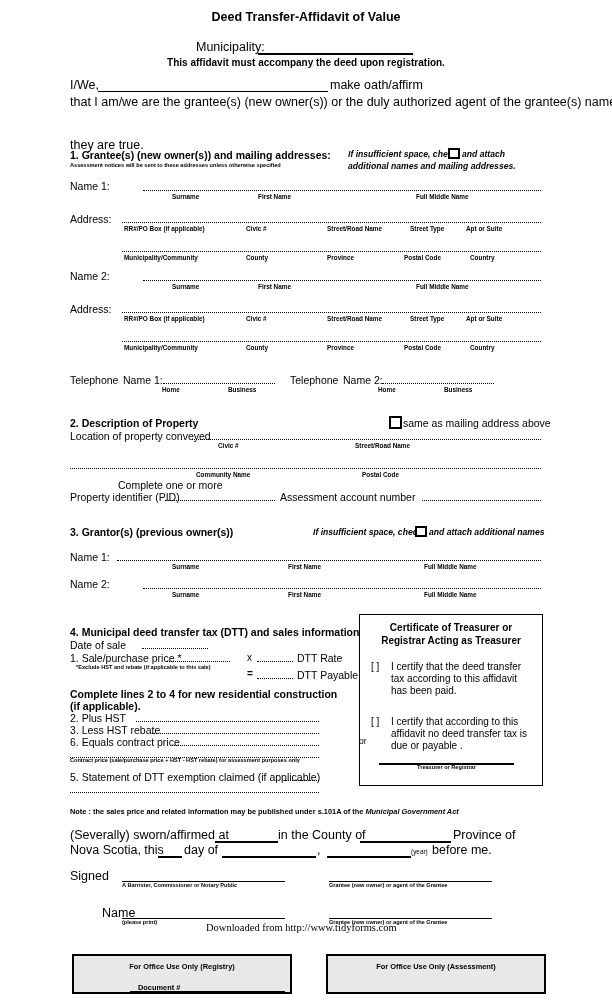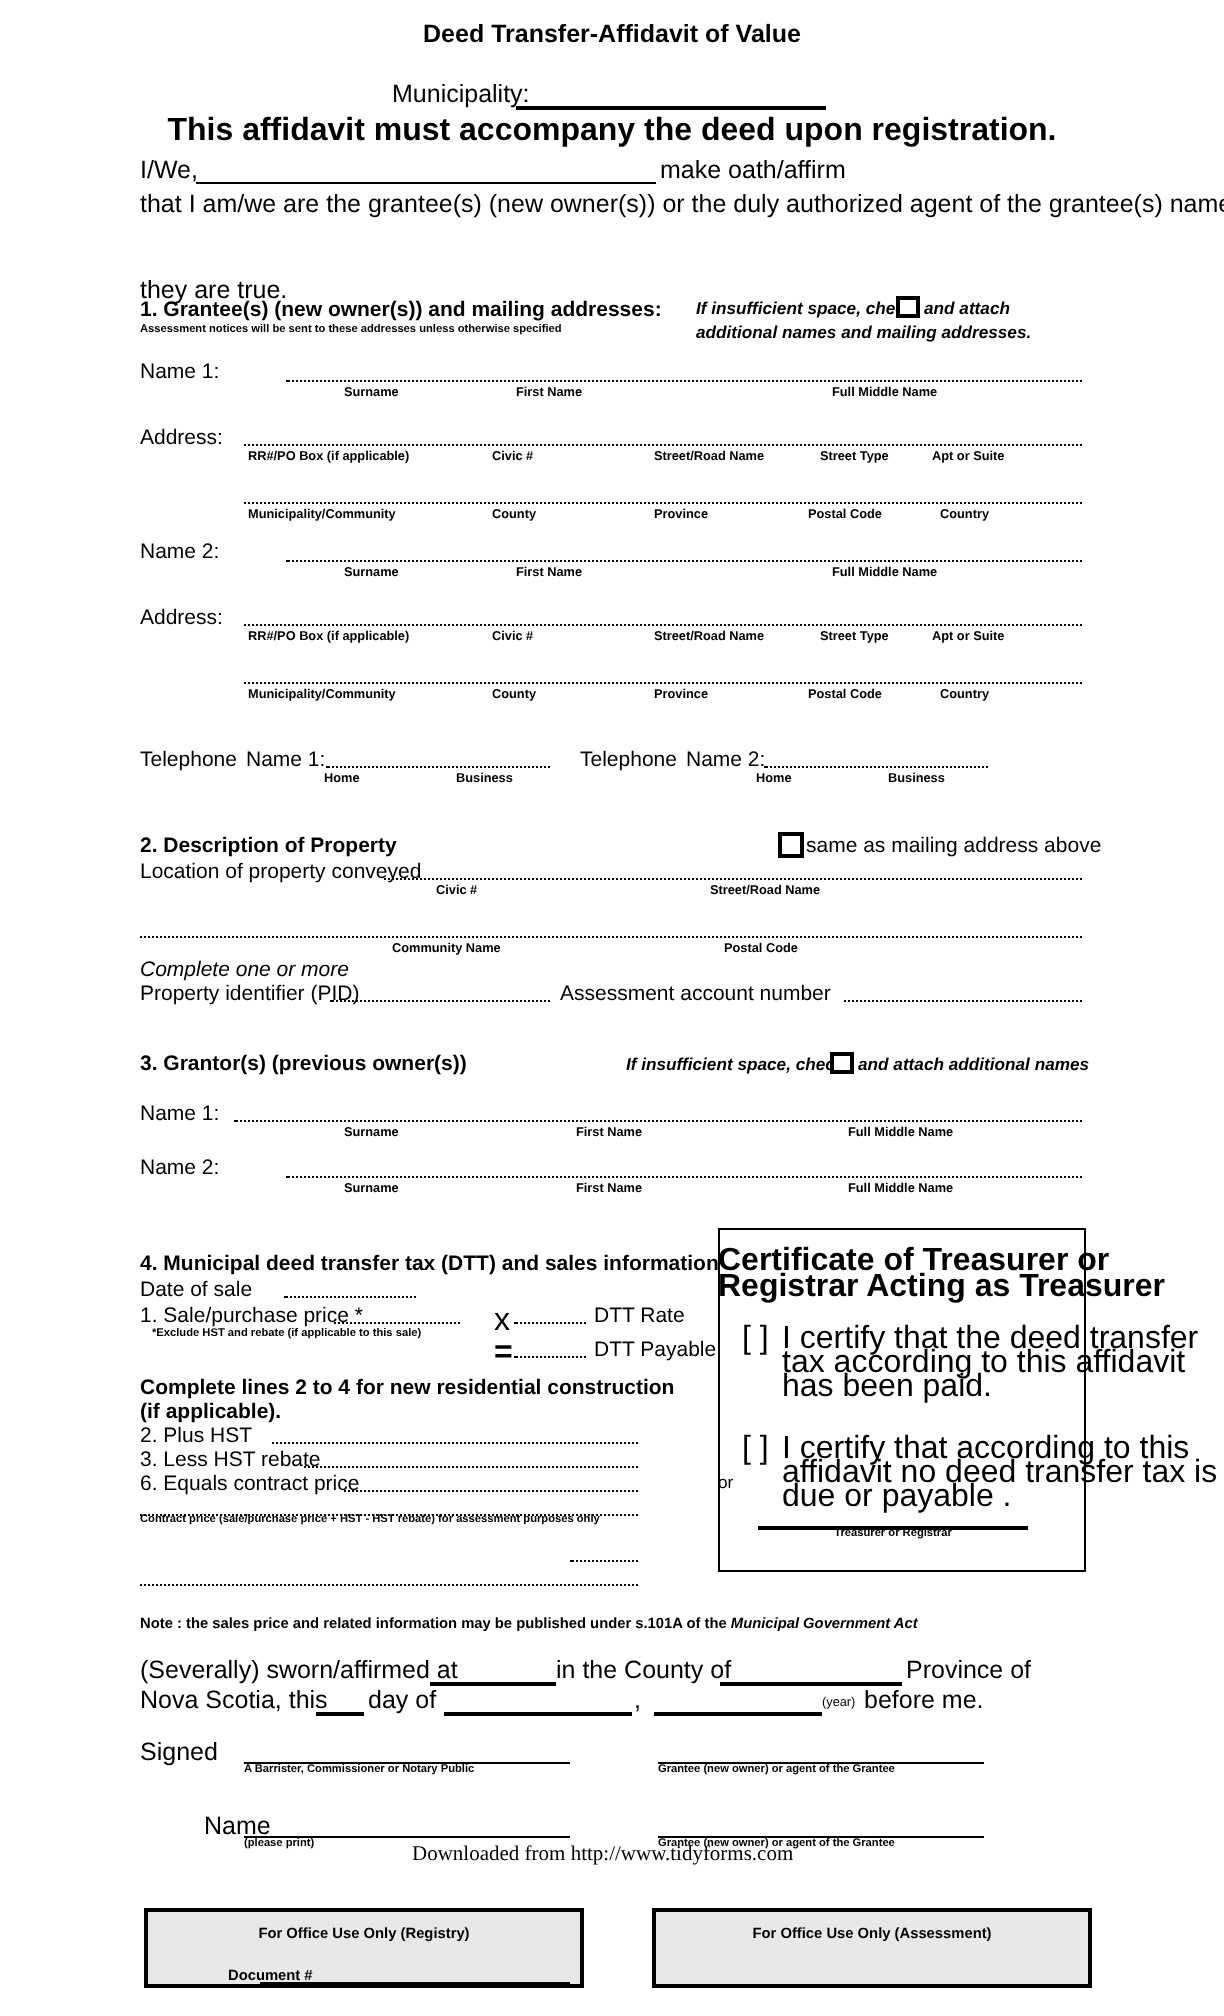--- a/index.html
+++ b/index.html
@@ -6,26 +6,26 @@
   body{
     width:612px;height:1008px;position:relative;
     font-family:"Liberation Sans", sans-serif;
     color:#000;-webkit-font-smoothing:none;
   }
   .page{position:relative;width:612px;height:1008px;overflow:hidden;}
 
   
   .t{position:absolute;white-space:nowrap;font-family:"Liberation Sans",sans-serif;}
   .b{font-weight:bold;}
-  .i{font-style:italic;}
+  .i{margin-left:48px;}
   .bi{font-weight:bold;font-style:italic;}
 
   .sz13{font-size:12.5px;}
   .sz11{font-size:10.5px;}
-  .sz10{font-size:16px;}
+  .sz10{font-size:10px;}
   .sz9 {font-size:8.6px;}
   .sz8 {font-size:7.4px;}
   .sz7 {font-size:6.4px;}
   .sz6 {font-size:5.6px;}
 
   
   .dots{position:absolute;border-bottom:1px dotted #000;height:0;}
   
   .rule{position:absolute;border-bottom:1px solid #000;height:0;}
   .rule2{position:absolute;border-bottom:2px solid #000;height:0;}
@@ -182,20 +182,21 @@
 
   <div class="t sz11" style="left:70px;top:724px;">3. Less HST rebate</div>
   <div class="dots" style="left:152px;top:733px;width:167px;"></div>
 
   <div class="t sz11" style="left:70px;top:736px;">6. Equals contract price</div>
   <div class="dots" style="left:172px;top:745px;width:147px;"></div>
 
   <div class="dots" style="left:70px;top:757px;width:249px;"></div>
   <div class="t b sz6" style="left:70px;top:757px;">Contract price (sale/purchase price + HST - HST rebate) for assessment purposes only</div>
 
+  <div class="t sz11" style="left:70px;top:771px;">5. Statement of DTT exemption claimed (if applicable)</div>
   <div class="dots" style="left:285px;top:780px;width:34px;"></div>
   <div class="dots" style="left:70px;top:792px;width:249px;"></div>
 
   <div class="certbox" style="left:359px;top:614px;width:184px;height:172px;"></div>
   <div class="t b sz10" style="left:359px;top:622px;width:184px;text-align:center;">Certificate of Treasurer or</div>
   <div class="t b sz10" style="left:359px;top:635px;width:184px;text-align:center;">Registrar Acting as Treasurer</div>
 
   <div class="t sz10" style="left:371px;top:661px;">[ ]</div>
   <div class="t sz10" style="left:391px;top:661px;">I certify that the deed transfer</div>
   <div class="t sz10" style="left:391px;top:673px;">tax according to this affidavit</div>
@@ -241,19 +242,19 @@
   <div class="t b sz6" style="left:122px;top:919px;">(please print)</div>
   <div class="rule" style="left:329px;top:918px;width:163px;"></div>
   <div class="t b sz6" style="left:329px;top:919px;">Grantee (new owner) or agent of the Grantee</div>
 
   <div class="t sz11" style="left:206px;top:922px;font-family:'Liberation Serif',serif;">
     <span class="wm">Downloaded from </span><span class="link">http://www.tidyforms.com</span>
   </div>
 
   <div class="officebox" style="left:72px;top:954px;width:220px;height:40px;"></div>
   <div class="t b sz8" style="left:72px;top:962px;width:220px;text-align:center;">For Office Use Only (Registry)</div>
-  <div class="t b sz8" style="left:70px;top:983px;padding-left:44px;">Document #</div>
+  <div class="t b sz8" style="left:94px;top:983px;padding-left:44px;">Document #</div>
   <div class="rule2" style="left:130px;top:991px;width:155px;"></div>
 
   <div class="officebox" style="left:326px;top:954px;width:220px;height:40px;"></div>
   <div class="t b sz8" style="left:326px;top:962px;width:220px;text-align:center;">For Office Use Only (Assessment)</div>
 
 </div>
 
 </body></html>

